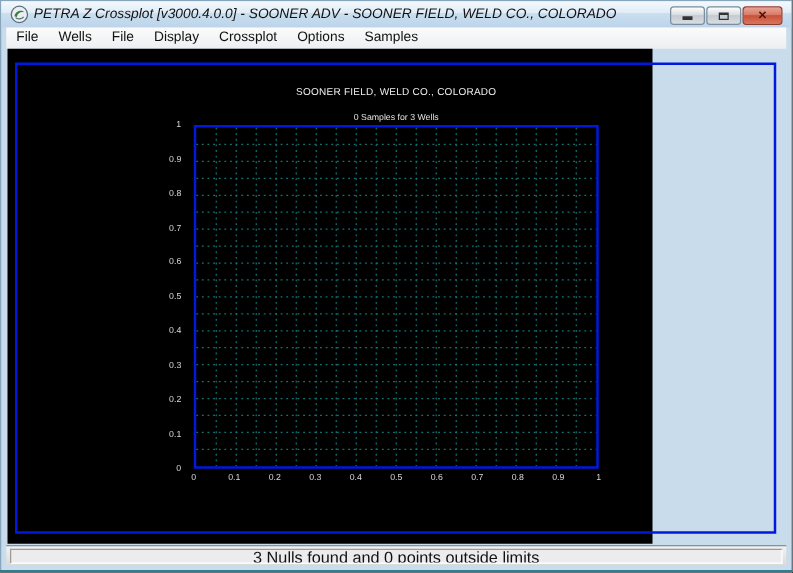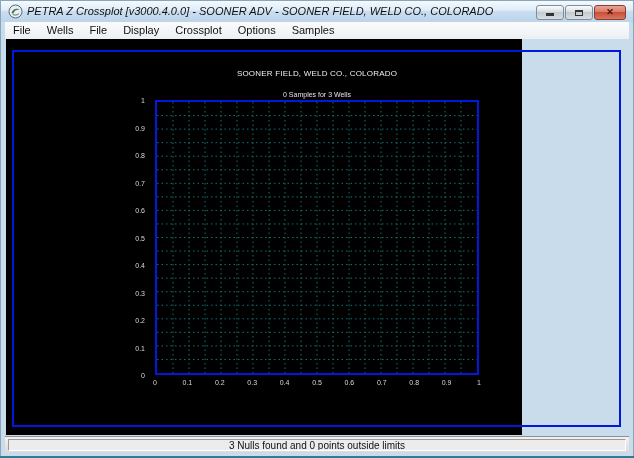--- a/index.html
+++ b/index.html
@@ -79,21 +79,21 @@
   
   .statusbar{
     position:absolute;left:5px;top:436px;width:624px;height:16px;
     background:linear-gradient(#f2f2f2,#dbdbdb);
     border-top:1px solid #8f8f8f;box-sizing:border-box;
   }
   .status-panel{
     position:absolute;left:3px;right:3px;top:2px;bottom:1px;
     border:1px solid;border-color:#9b9b9b #ffffff #ffffff #9b9b9b;
     background:#ececec;
-    font-size:10px;color:#111;text-align:center;line-height:11px;
+    font-size:13px;color:#111;text-align:center;line-height:11px;
     white-space:nowrap;overflow:hidden;
   }
   .bottom-edge{position:absolute;left:0;bottom:0;width:100%;height:2px;background:#2f7d8f;}
 </style>
 </head>
 <body>
 
 <div class="window">
 
   <div class="titlebar">

